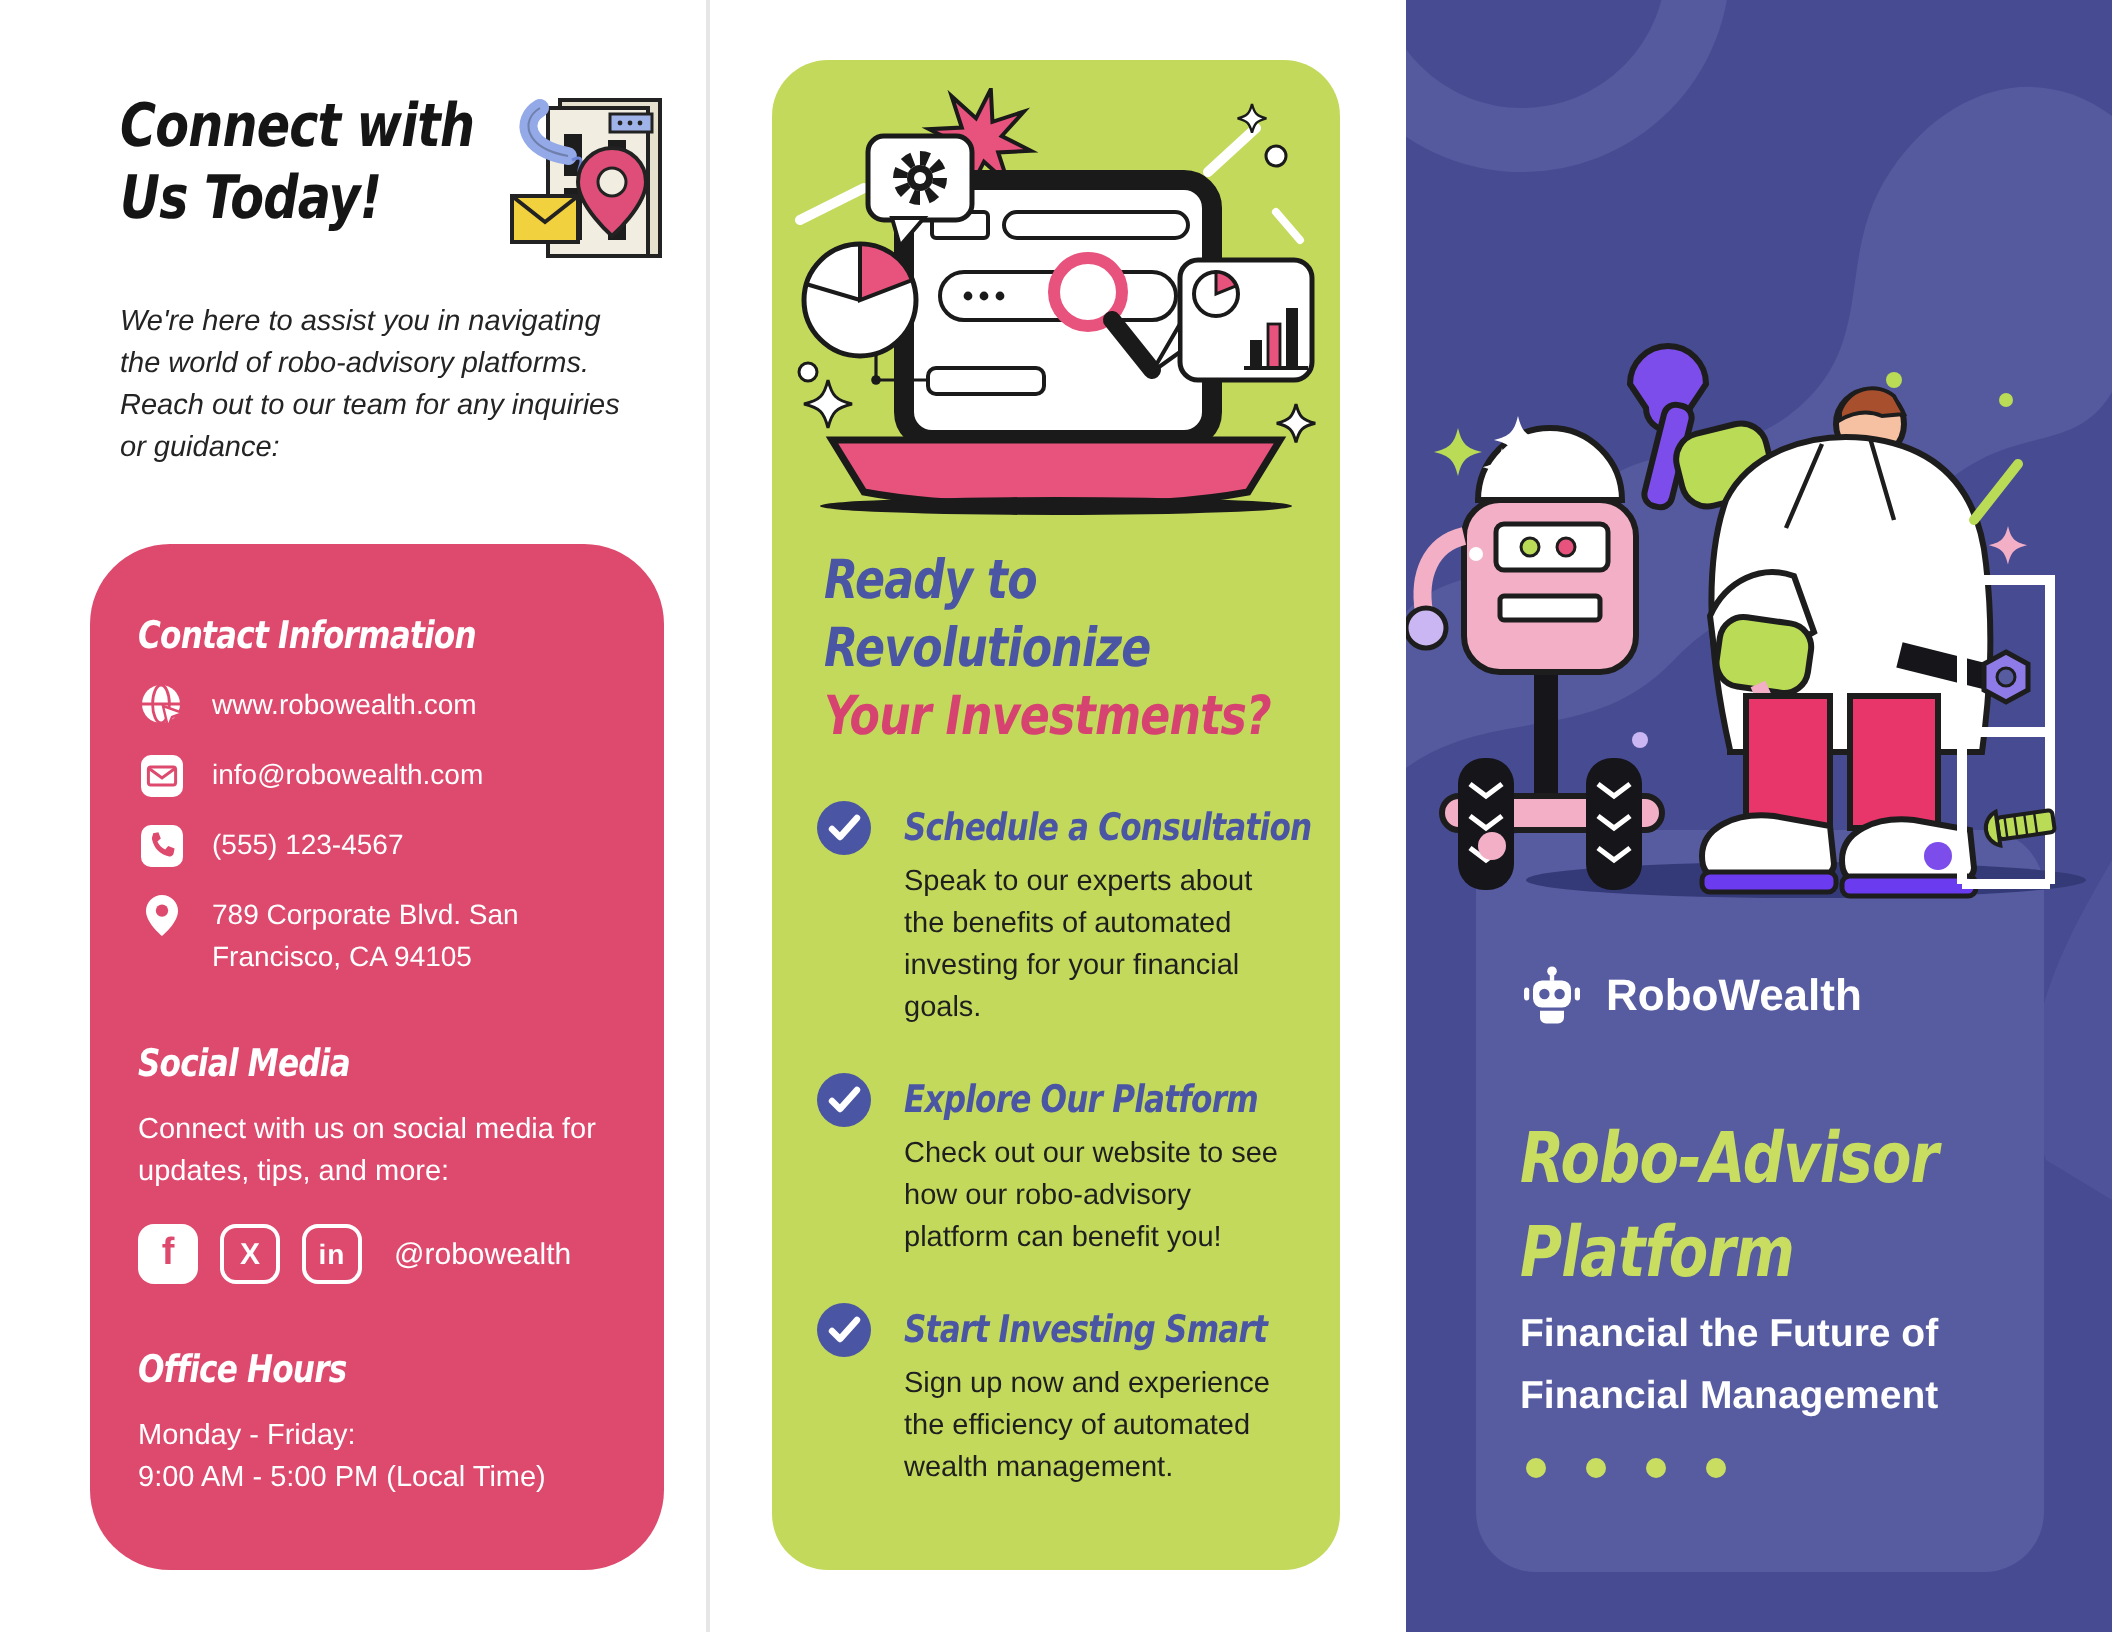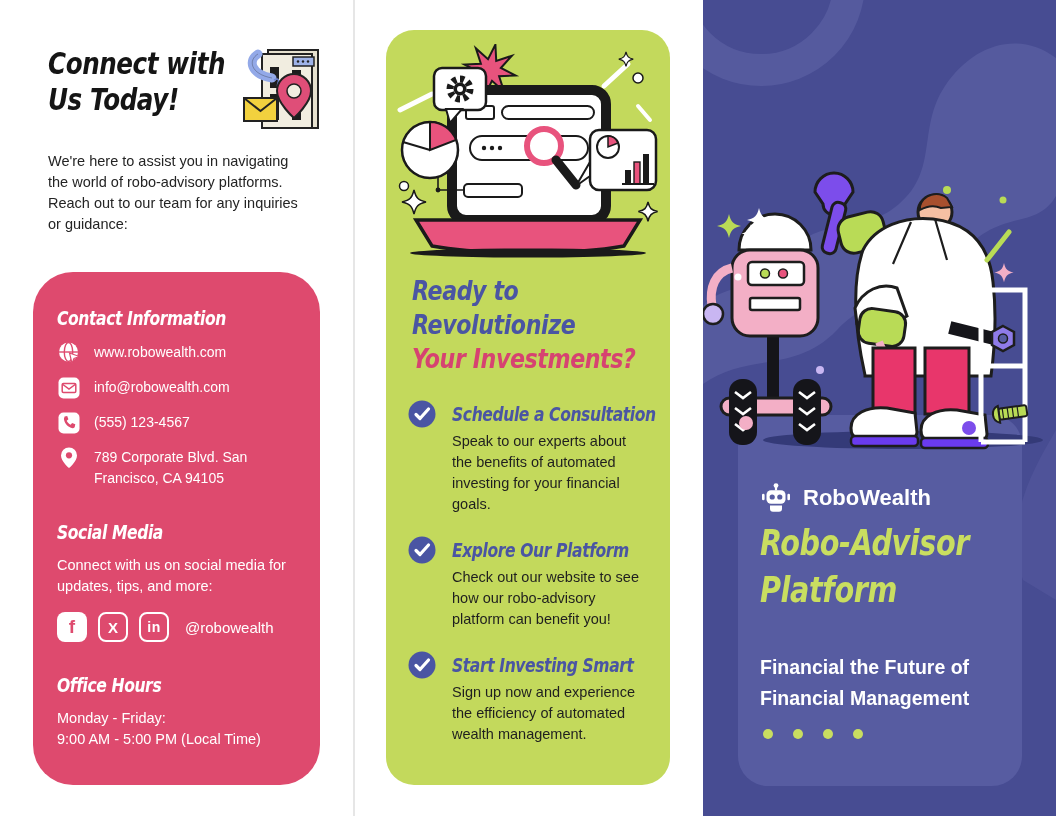--- a/index.html
+++ b/index.html
@@ -13,24 +13,24 @@
   .cond {
     font-family:"DejaVu Sans", sans-serif;
     font-weight:bold; font-style:italic;
     letter-spacing:-0.5px;
     transform:scaleX(0.82); transform-origin:0 50%;
     white-space:nowrap;
   }
   .divider { position:absolute; left:353px; top:0; width:2px; height:816px; background:#e6e6e6; }
 
   
-  .left-panel { position:absolute; left:0; top:0; width:383px; height:816px; }
+  .left-panel { position:absolute; left:12px; top:0; width:383px; height:816px; }
   .lp-heading { position:absolute; left:48px; top:46px; font-size:30px; line-height:36px; color:#151515; }
   .lp-icon { position:absolute; left:236px; top:40px; width:90px; height:92px; }
-  .lp-intro { position:absolute; left:48px; top:151px; width:252px; font-size:14.5px; line-height:21px; color:#242424; }
+  .lp-intro { position:absolute; left:48px; top:151px; width:252px; font-size:14.5px; line-height:21px; color:#242424;font-style:italic; }
 
   .contact-card {
     position:absolute; left:33px; top:272px; width:287px; height:513px;
     background:#DE4A6E; border-radius:40px; color:#ffffff;
   }
   .cc-heading { position:absolute; left:24px; font-size:19px; line-height:24px; color:#fff; }
   .cc-row { position:absolute; left:24px; display:flex; align-items:flex-start; }
   .cc-icon { width:24px; height:24px; flex:0 0 24px; margin-right:13px; margin-top:-1px; }
   .cc-text { font-size:14px; line-height:21px; max-width:190px; }
   .cc-para { position:absolute; left:24px; width:242px; font-size:14.5px; line-height:21px; }
@@ -67,21 +67,21 @@
   }
   .rp-decor { position:absolute; left:0; top:0; width:353px; height:816px; }
   .rp-card {
     position:absolute; left:35px; top:415px; width:284px; height:371px;
     background:#575CA1; border-radius:30px;
   }
   .rp-illustration { position:absolute; left:0; top:130px; width:353px; height:320px; }
   .brand-row { position:absolute; left:57px; top:483px; display:flex; align-items:center; }
   .brand-icon { width:32px; height:29px; margin-right:11px; }
   .brand-name { font-size:22px; font-weight:bold; color:#ffffff; }
-  .rp-title { position:absolute; left:57px; top:520px; font-size:35px; line-height:47px; color:#C9DE60; }
+  .rp-title { position:absolute; left:57px; top:557px; font-size:35px; line-height:47px; color:#C9DE60; }
   .rp-sub { position:absolute; left:57px; top:652px; font-size:19.5px; line-height:31px; font-weight:bold; color:#ffffff; }
   .rp-dots { position:absolute; left:60px; top:729px; display:flex; }
   .dot { width:10px; height:10px; border-radius:50%; background:#C9DE60; margin-right:20px; }
 </style>
 </head>
 <body>
 
 <div class="page">
   <div class="divider"></div>
 

